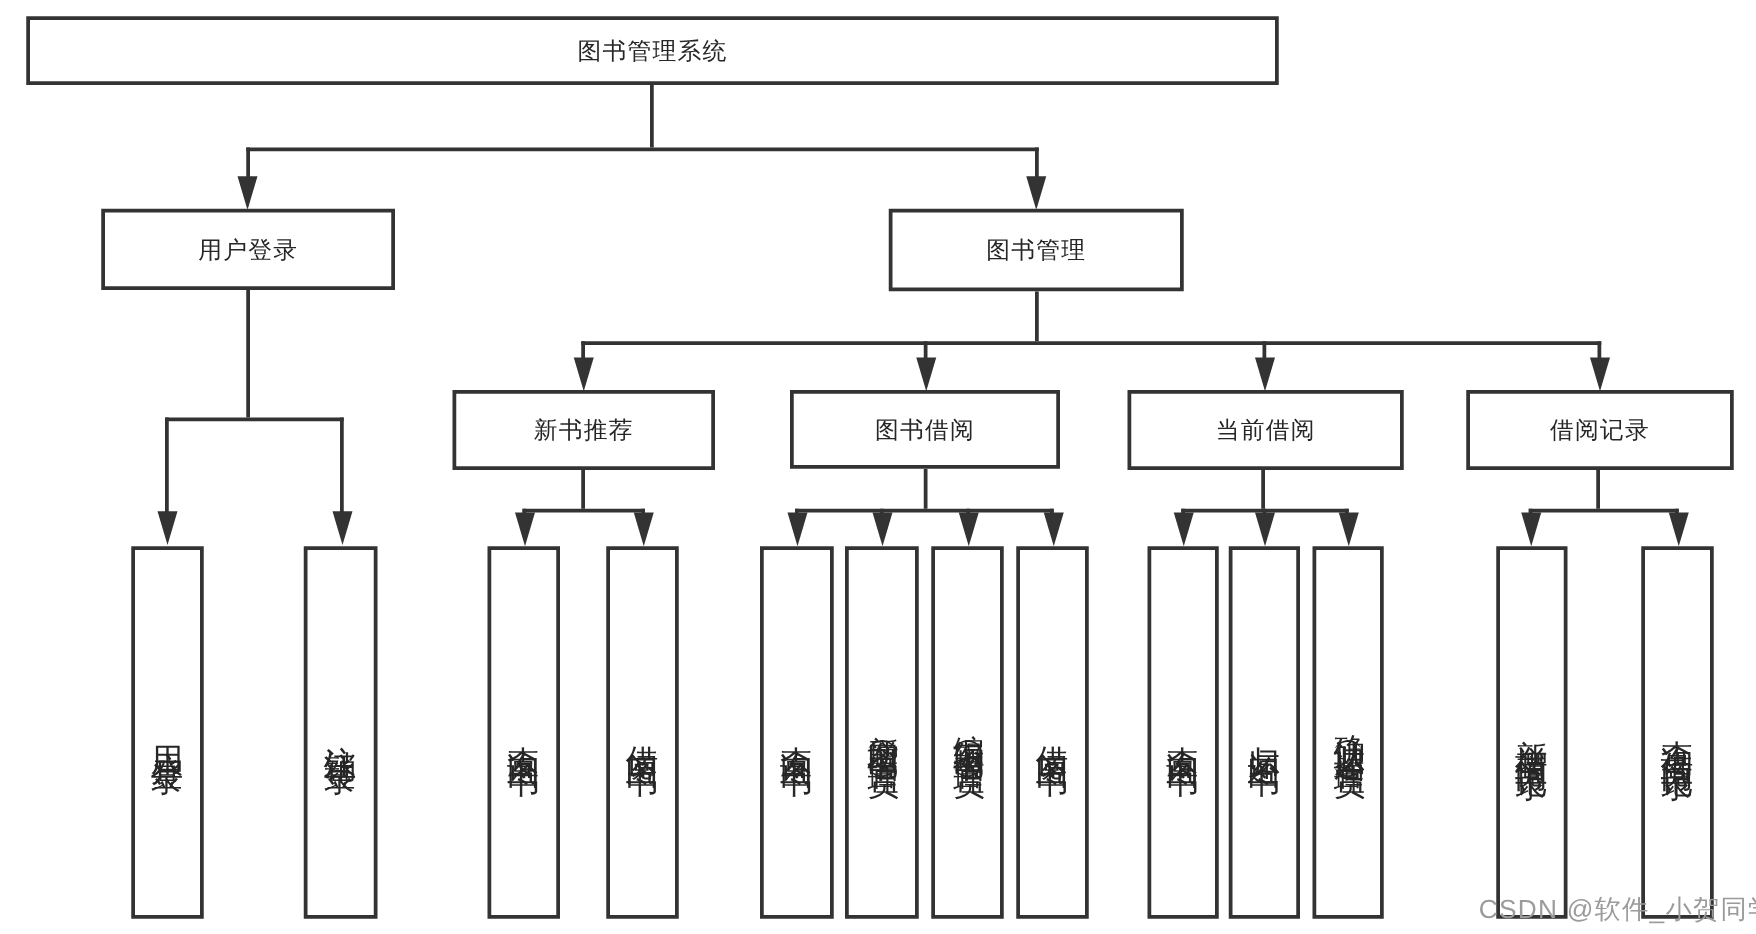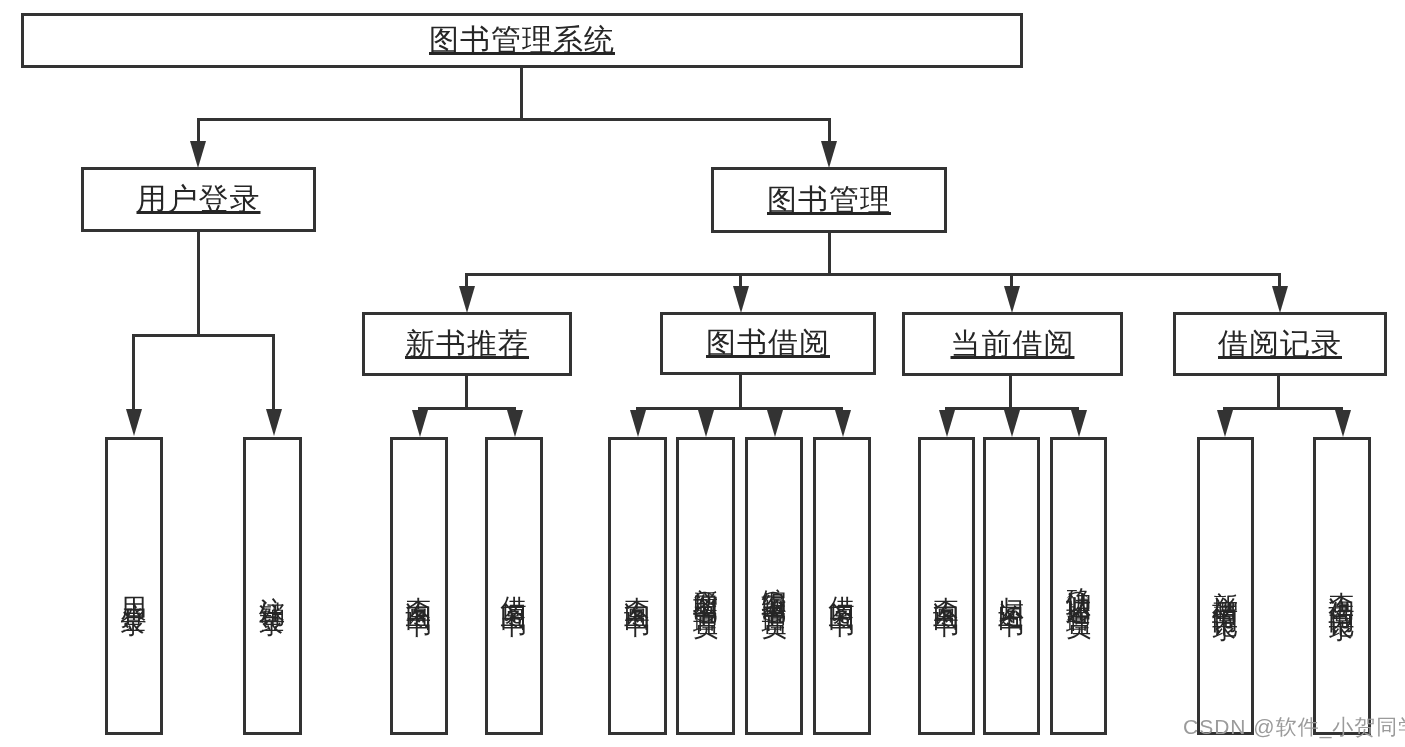--- a/index.html
+++ b/index.html
@@ -19,24 +19,23 @@
     position: absolute;
     box-sizing: border-box;
     border: 3px solid #333333;
     background: #ffffff;
     display: flex;
     align-items: center;
     justify-content: center;
     color: #262626;
   }
   .htext {
-    font-size: 30px;
+    font-size: 19px;
     letter-spacing: 1px;
     white-space: nowrap;
-    text-decoration: underline;
   }
   .vbox {
     top: 437px;
     height: 298px;
   }
   .vtext {
     writing-mode: vertical-rl;
     text-orientation: mixed;
     font-size: 26px;
     letter-spacing: 5px;
@@ -138,21 +137,21 @@
   <div class="box" style="left:81px;top:167px;width:235px;height:65px;">
     <span class="htext">用户登录</span>
   </div>
   <div class="box" style="left:362px;top:312px;width:210px;height:64px;">
     <span class="htext">新书推荐</span>
   </div>
 
   <div class="box" style="left:711px;top:167px;width:236px;height:66px;">
     <span class="htext">图书管理</span>
   </div>
-  <div class="box" style="left:632px;top:312px;width:216px;height:63px;margin-left:28px;">
+  <div class="box" style="left:632px;top:312px;width:216px;height:63px;">
     <span class="htext">图书借阅</span>
   </div>
   <div class="box" style="left:1173px;top:312px;width:214px;height:64px;">
     <span class="htext">借阅记录</span>
   </div>
   <div class="box" style="left:902px;top:312px;width:221px;height:64px;">
     <span class="htext">当前借阅</span>
   </div>
 
   <div class="box vbox" style="left:105px;width:58px;">

